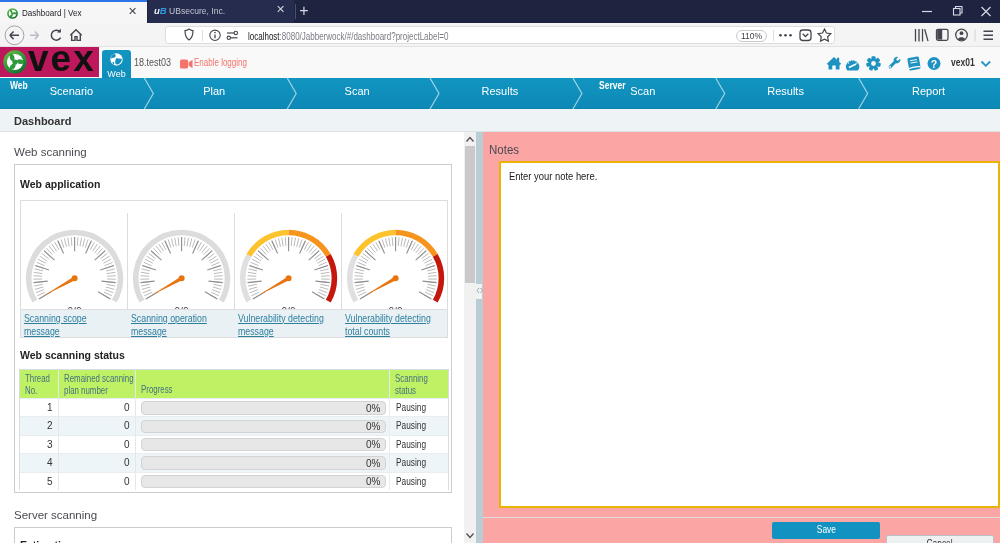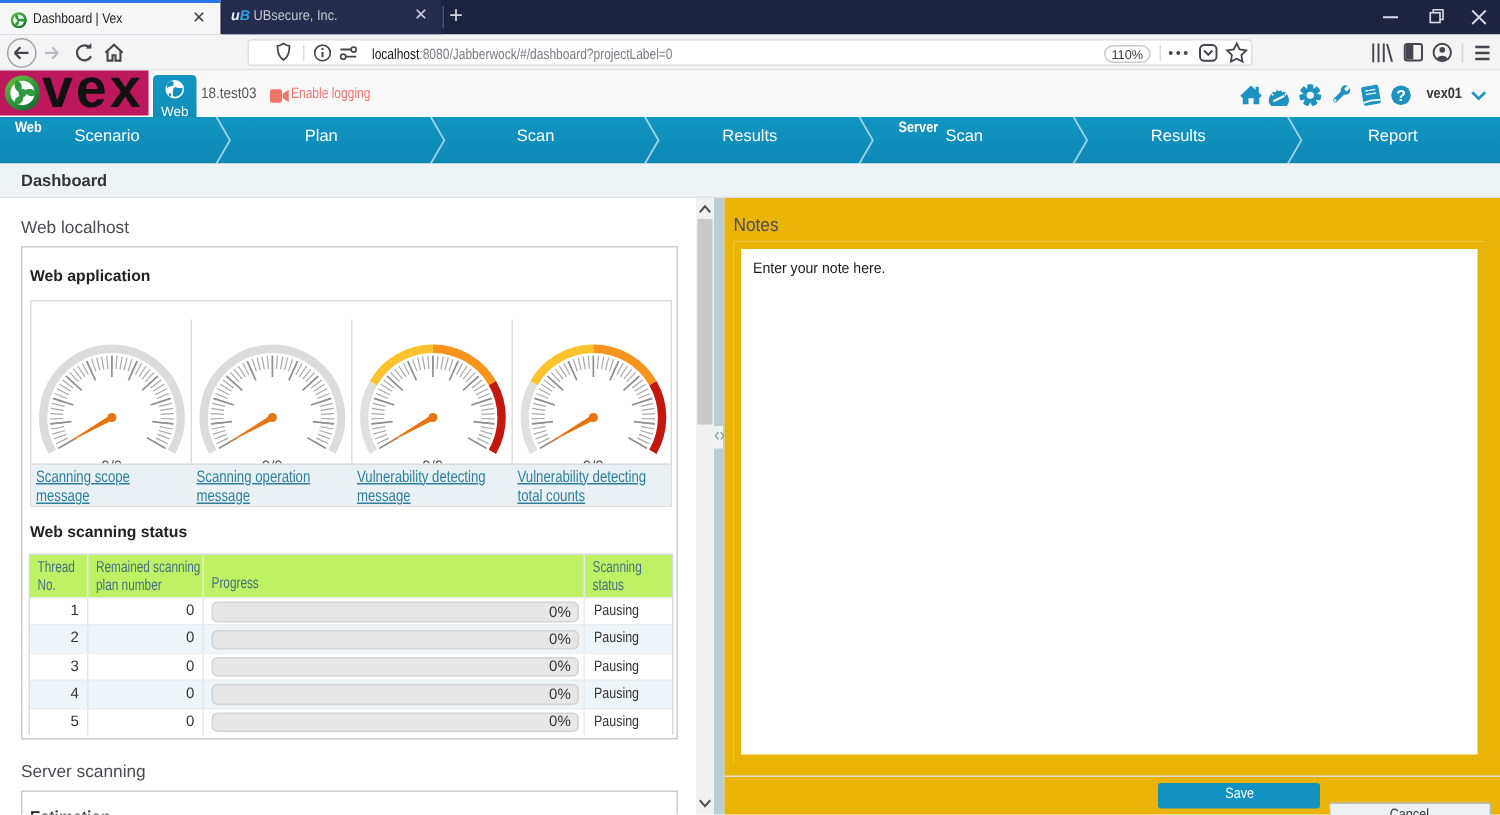--- a/index.html
+++ b/index.html
@@ -66,23 +66,23 @@
 .sc4b { position:absolute; left:369.5px; top:0; width:58.5px; padding-left:6px; line-height:18px; }
 .pausing { display:inline-block; transform:scaleX(0.83); transform-origin:0 0; }
 .pbar { position:absolute; left:5px; top:2.2px; width:245px; height:13.4px; background:#e7e7e7; border:1px solid #d3d3d3; border-radius:4px; }
 .pbar span { position:absolute; right:4px; top:0.5px; font-size:10px; color:#333; }
 
 #vscroll { position:absolute; left:464px; top:0; width:12px; height:411px; background:#f1f1f1; }
 #vthumb { position:absolute; left:1px; top:14px; width:10px; height:137px; background:#c9c9c9; }
 #splitter { position:absolute; left:475.5px; top:0; width:7px; height:411px; background:#b9cdd4; }
 #sphandle { position:absolute; left:0px; top:152px; width:6.5px; height:15px; background:#eef3f4; }
 
-#rightpane { position:absolute; left:483px; top:0; width:517px; height:411px; background:#eab308; }
+#rightpane { position:absolute; left:483px; top:0; width:517px; height:411px; background:#fca5a5; }
 #notes { position:absolute; left:6px; top:11px; font-size:12.5px; color:#4a4a52; transform:scaleX(0.92); transform-origin:0 0; }
-#notearea { position:absolute; left:6px; top:29px; width:501px; height:346.5px; border:5px solid #eab308; background:#fff;padding-left:20px; }
+#notearea { position:absolute; left:16px; top:29px; width:501px; height:346.5px; border:2px solid #eab308; background:#fff;padding-left:20px; }
 #notearea span { position:absolute; left:8px; top:8px; font-size:10px; color:#1a1a1a; transform:scaleX(0.94); transform-origin:0 0; white-space:nowrap; }
 #btnsep { position:absolute; left:0px; top:384.5px; width:517px; height:1px; background:#dcdcdc; }
 .btn { position:absolute; top:390px; width:108px; height:17px; font-size:10px; text-align:center; line-height:16px; border-radius:2px; }
 .btn span { display:inline-block; transform:scaleX(0.84); }
 #savebtn { left:289px; background:#1292c1; color:#fff; }
 #cancelbtn { left:403px; background:#eef1f2; border:1px solid #b8c2c6; color:#333;margin-top:13px; }
 </style>
 </head>
 <body>
 
@@ -263,21 +263,21 @@
       <path d="M858.6 0 L867.6 15.5 L858.6 31" fill="none" stroke="rgba(255,255,255,0.6)" stroke-width="1.2"></path>
     </svg>
 </div>
 
 <div id="dashbar">
     <span>Dashboard</span>
   </div>
 
 <div id="content">
   <div id="leftpane">
-    <h2 class="sec" style="left:14px;top:14px;">Web localhost</h2>
+    <h2 class="sec" style="left:14px;top:14px;">Web scanning</h2>
     <div id="box1">
       <h3 style="top:13px;">Web application</h3>
       <div id="gaugetable">
           <div class="gcell" style="left:0px;"><svg width="107" height="108" viewBox="0 0 107 108">
               <path d="M13.94 88.20 A45.8 45.8 0 1 1 93.26 88.20" fill="none" stroke="#dcdcdc" stroke-width="5.6"></path>
               <line x1="25.5" y1="81.5" x2="17.9" y2="85.9" stroke="#a8a8a8" stroke-width="0.8"></line>
               <line x1="24.2" y1="79.1" x2="16.3" y2="82.8" stroke="#a8a8a8" stroke-width="0.8"></line>
               <line x1="23.1" y1="76.6" x2="15.0" y2="79.7" stroke="#a8a8a8" stroke-width="0.8"></line>
               <line x1="22.3" y1="74.0" x2="13.9" y2="76.4" stroke="#a8a8a8" stroke-width="0.8"></line>
               <line x1="21.7" y1="71.4" x2="13.1" y2="73.0" stroke="#a8a8a8" stroke-width="0.8"></line>

